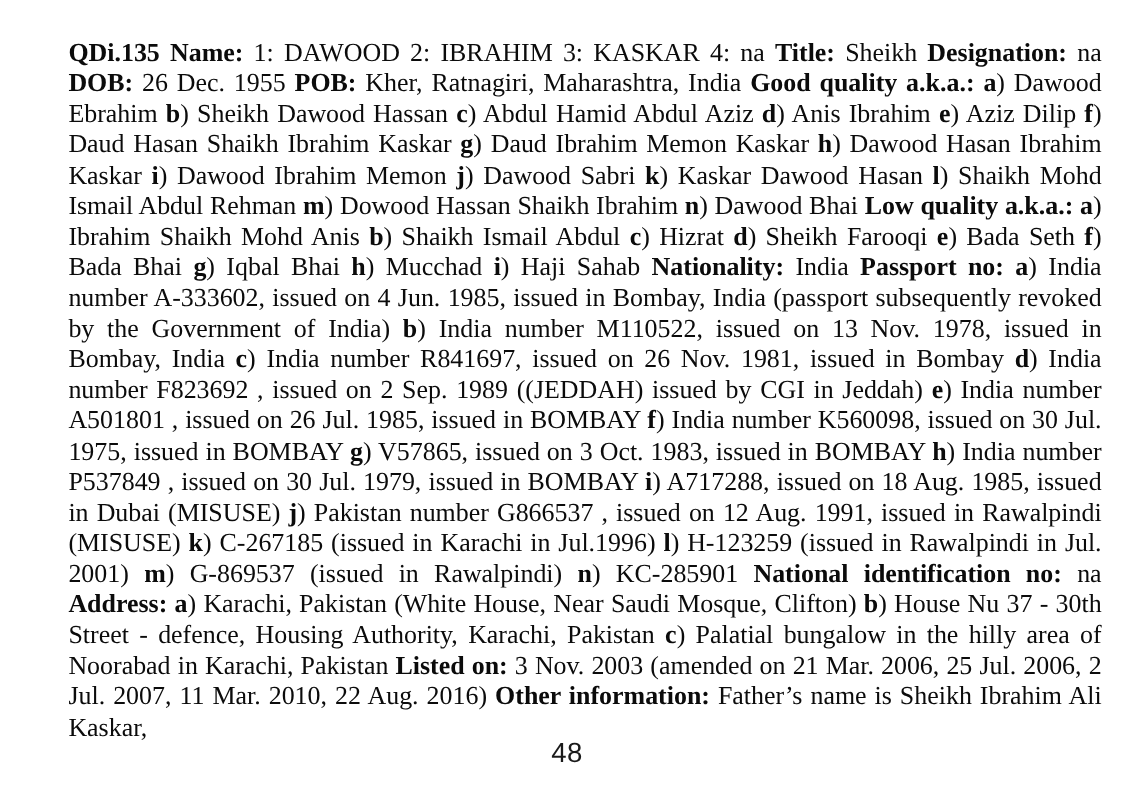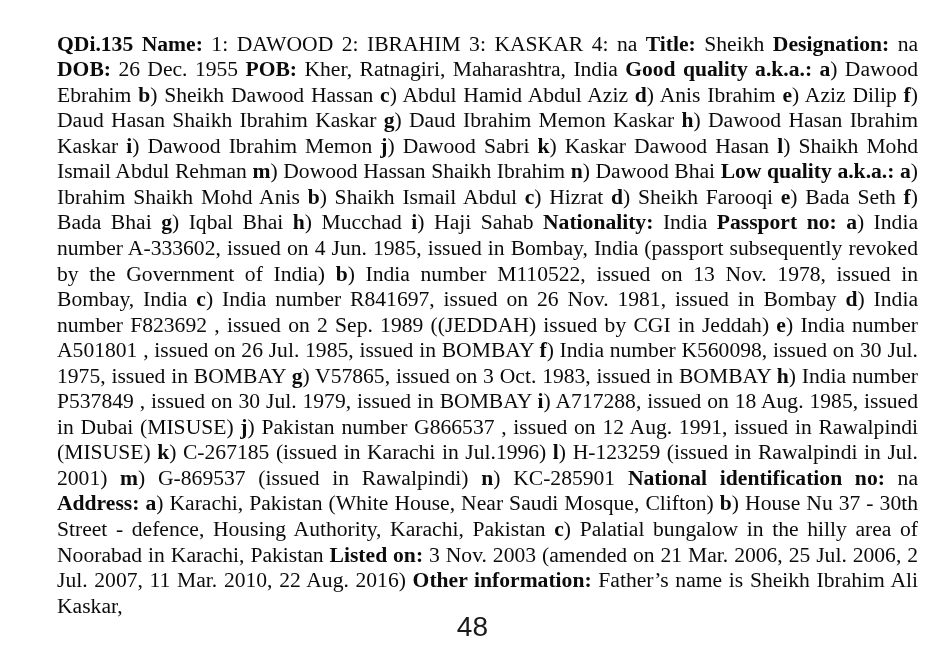--- a/index.html
+++ b/index.html
@@ -38,21 +38,21 @@
   .mk {
     font-weight: bold;
   }
   .folio {
     position: absolute;
     left: 0;
     right: 0;
     top: 614px;
     text-align: center;
     font-family: "Liberation Sans", "DejaVu Sans", sans-serif;
-    font-size: 28px;
+    font-size: 23px;
     line-height: 26px;
     color: #1a1a1a;
     letter-spacing: 0.3px;
   }
 </style>
 </head>
 <body>
 
 <div class="page">
 

